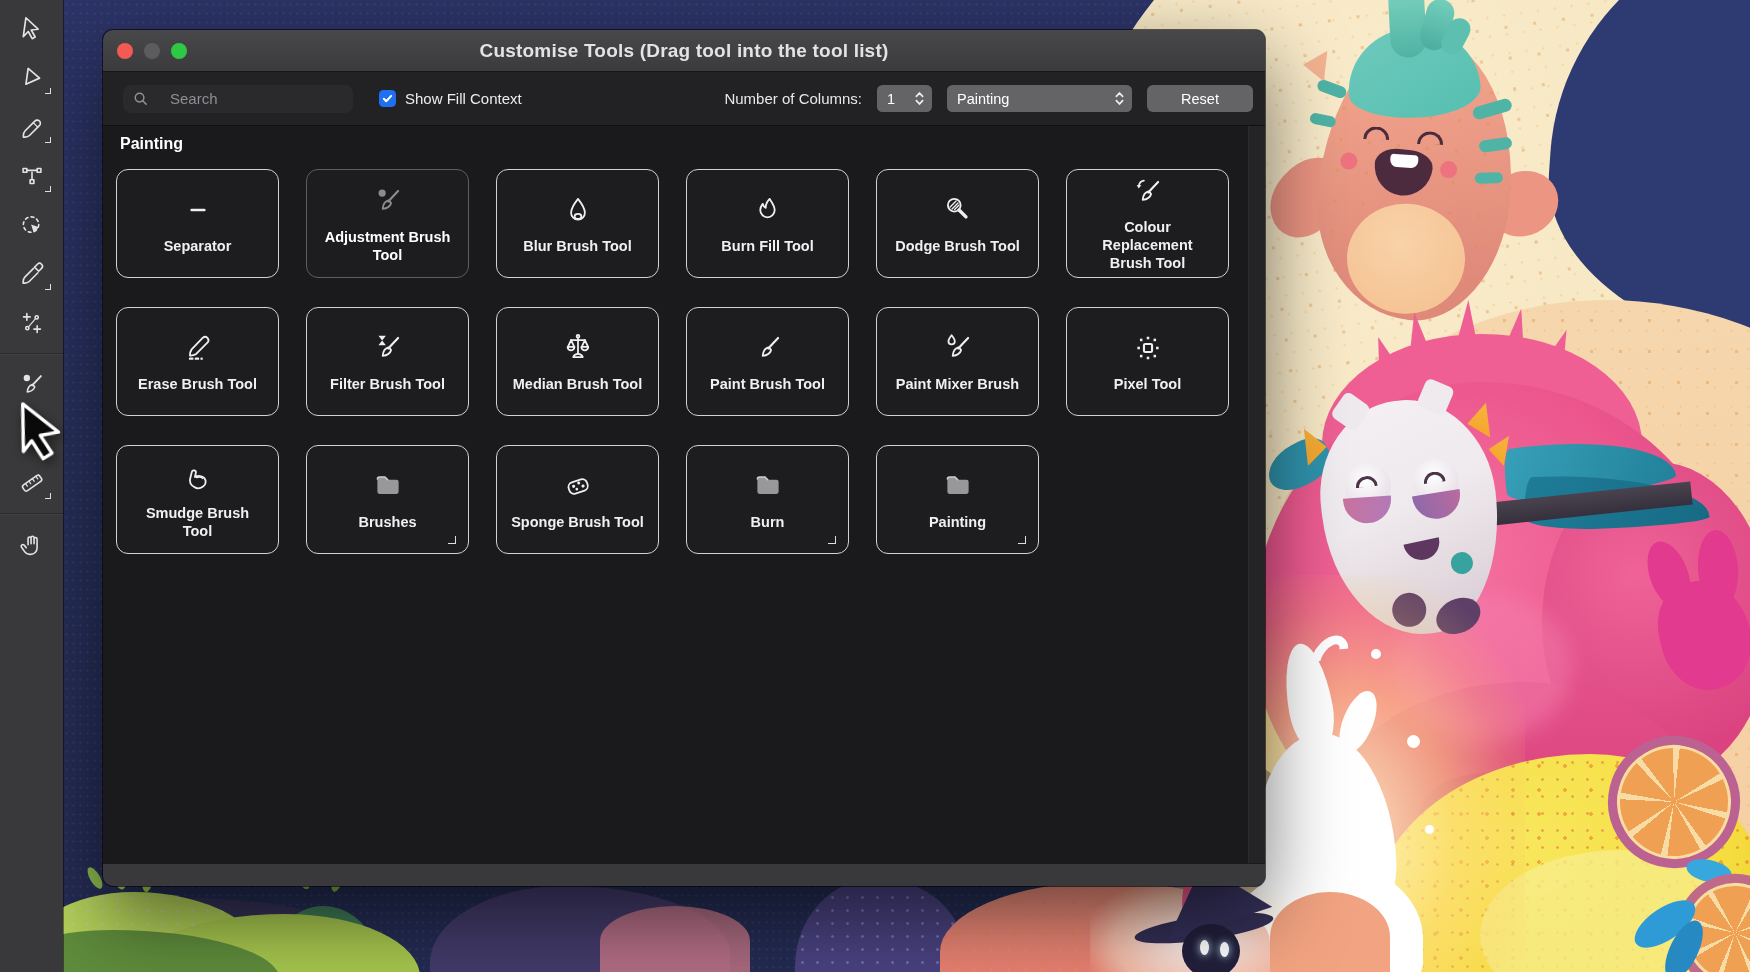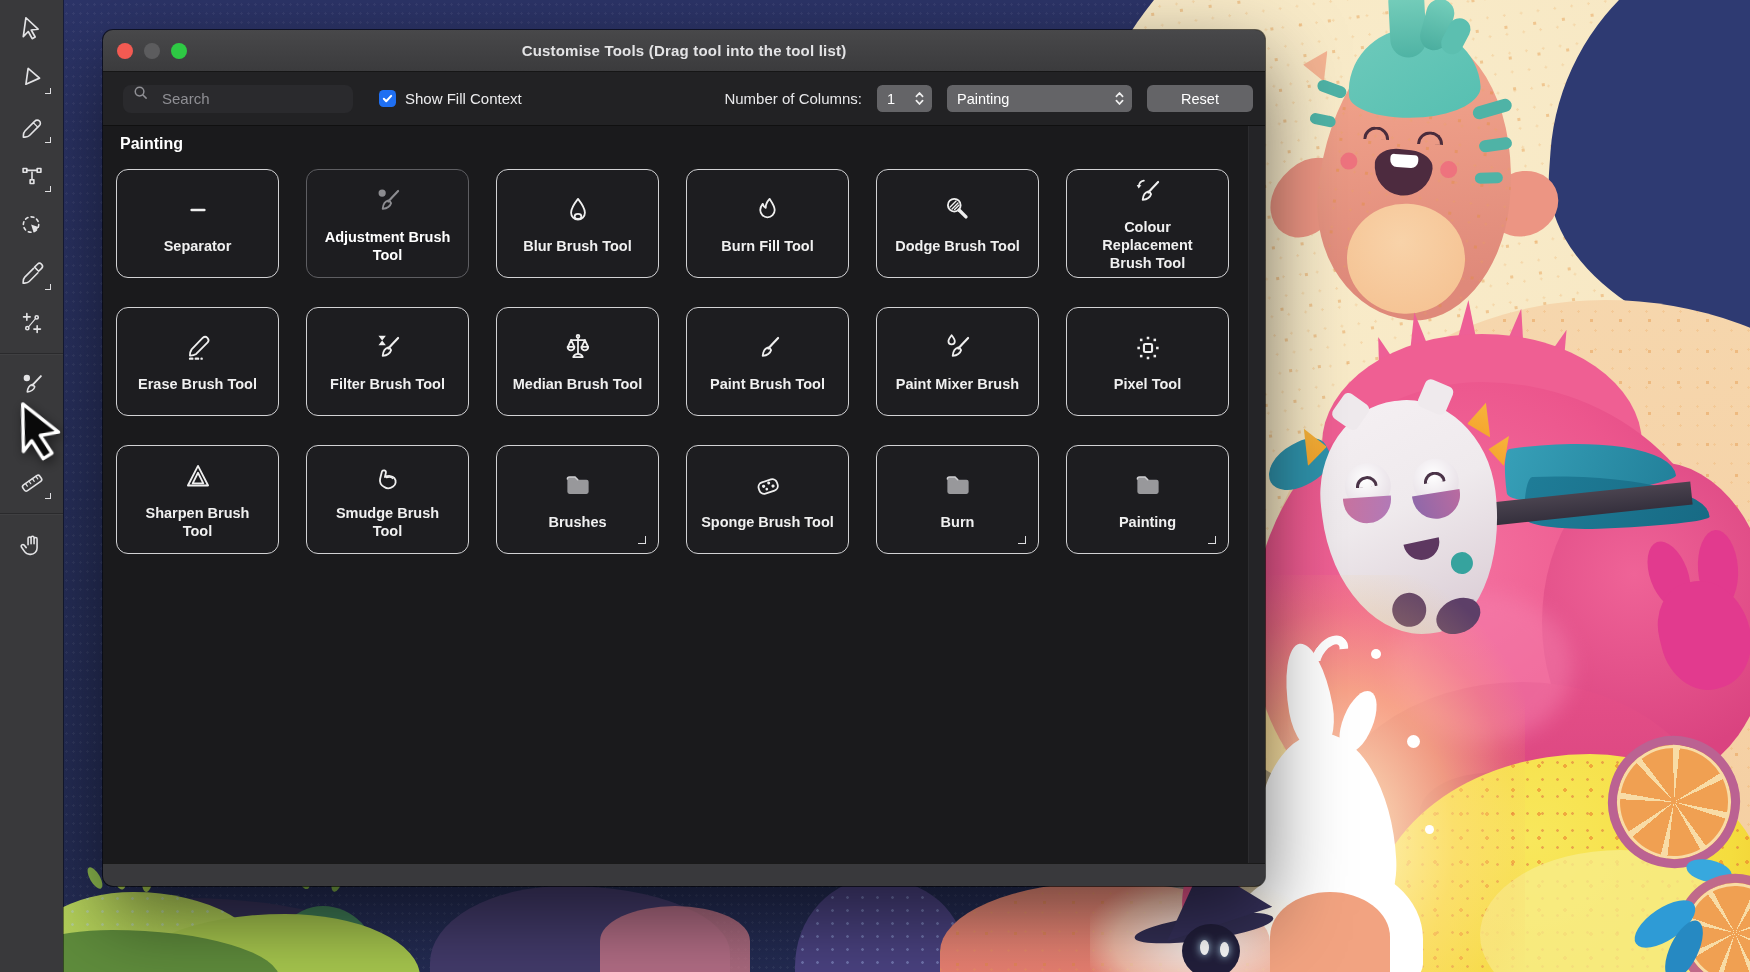--- a/index.html
+++ b/index.html
@@ -158,29 +158,29 @@
   .sb-divider{height:1px;background:#2a2a2c;margin:6px 0;box-shadow:0 1px 0 rgba(255,255,255,.04);}
   .corner-mark{position:absolute;width:8px;height:8px;border-right:1.6px solid #dedee0;border-bottom:1.6px solid #dedee0;}
   .sb-mark{right:12px;bottom:8px;width:6px;height:6px;}
 
   
   .big-cursor{position:absolute;left:17px;top:400px;width:52px;height:66px;z-index:30;transform:rotate(-4deg);filter:drop-shadow(2px 4px 6px rgba(0,0,0,.5));}
 
   
   .dialog{position:absolute;left:103px;top:30px;width:1162px;height:856px;z-index:10;border-radius:10px;display:flex;flex-direction:column;box-shadow:0 30px 80px rgba(0,0,0,.55),0 0 0 1px rgba(0,0,0,.6);background:#1a1a1c;overflow:hidden;}
   .titlebar{position:relative;height:42px;flex:0 0 42px;background:linear-gradient(180deg,#48484a,#3b3b3d);border-bottom:1px solid #161616;display:flex;align-items:center;justify-content:center;}
-  .title{font-size:15px;font-weight:700;color:#e3e3e5;letter-spacing:.2px;}
+  .title{font-size:19px;font-weight:700;color:#e3e3e5;letter-spacing:.2px;}
   .traffic{position:absolute;left:14px;top:13px;display:flex;gap:11px;}
   .light{width:16px;height:16px;border-radius:50%;}
   .l-close{background:var(--traffic-red,#f25a52);}
   .l-min{background:var(--traffic-mid,#5c5c5e);}
   .l-zoom{background:var(--traffic-green,#2ec944);}
 
   .dlg-toolbar{height:54px;flex:0 0 54px;background:#222224;border-bottom:1px solid #101010;display:flex;align-items:center;padding:0 12px 0 20px;}
-  .search{display:flex;gap:12px;width:230px;height:28px;background:#2a2a2d;border-radius:8px;padding:0 10px;}
+  .search{display:flex;align-items:center;gap:20px;width:230px;height:28px;background:#2a2a2d;border-radius:8px;padding:0 10px;}
   .search svg{width:15px;height:15px;flex:0 0 auto;}
   .search input{flex:1;min-width:0;background:transparent;border:none;outline:none;color:#d0d0d3;font-size:15px;font-family:inherit;}
   .search input::placeholder{color:#8f8f94;}
   .chk-group{display:flex;align-items:center;gap:9px;margin-left:26px;}
   .checkbox{width:17px;height:17px;border-radius:4.5px;background:var(--accent-blue,#1f6ff2);display:flex;align-items:center;justify-content:center;}
   .checkbox svg{width:11px;height:11px;}
   .chk-label{font-size:15px;color:#ececee;}
   .tb-right{margin-left:auto;display:flex;align-items:center;gap:15px;}
   .cols-label{font-size:15px;color:#e8e8ea;}
   .stepper,.dropdown{height:27px;background:#646467;border-radius:5.5px;display:flex;align-items:center;padding:0 7px 0 10px;color:#fff;font-size:14.5px;}
@@ -630,29 +630,20 @@
                   <rect x="6" y="14.8" width="2.4" height="2.4"></rect>
                   <rect x="8.4" y="7.2" width="2.4" height="2.4"></rect>
                 </g>
               </svg>
             </span>
             <span class="tool-label">Pixel Tool</span>
           </div>
           <div class="tool-cell">
             <span class="tool-icon">
               <svg viewBox="0 0 32 32" fill="none" stroke="currentColor" stroke-width="1.7" stroke-linecap="round" stroke-linejoin="round">
-                <path d="M16 5.5L25.5 24h-19L16 5.5Z"></path>
-                <path d="M16 12l5 10H11l5-10Z"></path>
-              </svg>
-            </span>
-            <span class="tool-label">Sharpen Brush Tool</span>
-          </div>
-          <div class="tool-cell">
-            <span class="tool-icon">
-              <svg viewBox="0 0 32 32" fill="none" stroke="currentColor" stroke-width="1.7" stroke-linecap="round" stroke-linejoin="round">
                 <path d="M12.5 25.5c-3-1.8-4.6-4.8-3.9-7.9l1.6-6.4c.3-1.1 1.4-1.7 2.4-1.4 1 .3 1.6 1.3 1.4 2.3l-.9 3.9c3.2-1.6 7-1.2 8.9 1.1 2 2.4 1.5 5.9-1.2 7.9-2.6 1.9-6 2.1-8.3.5Z"></path>
                 <path d="M14.5 16.5c2.3-.9 4.6-.6 5.8.8" stroke-width="1.4"></path>
               </svg>
             </span>
             <span class="tool-label">Smudge Brush Tool</span>
           </div>
           <div class="tool-cell group">
             <span class="tool-icon">
               <svg viewBox="0 0 32 32">
                 <path d="M6 9.5a2 2 0 0 1 2-2h5.2l2.6 2.6H24a2 2 0 0 1 2 2v9.4a2 2 0 0 1-2 2H8a2 2 0 0 1-2-2V9.5Z" fill="currentColor" stroke="none"></path>

